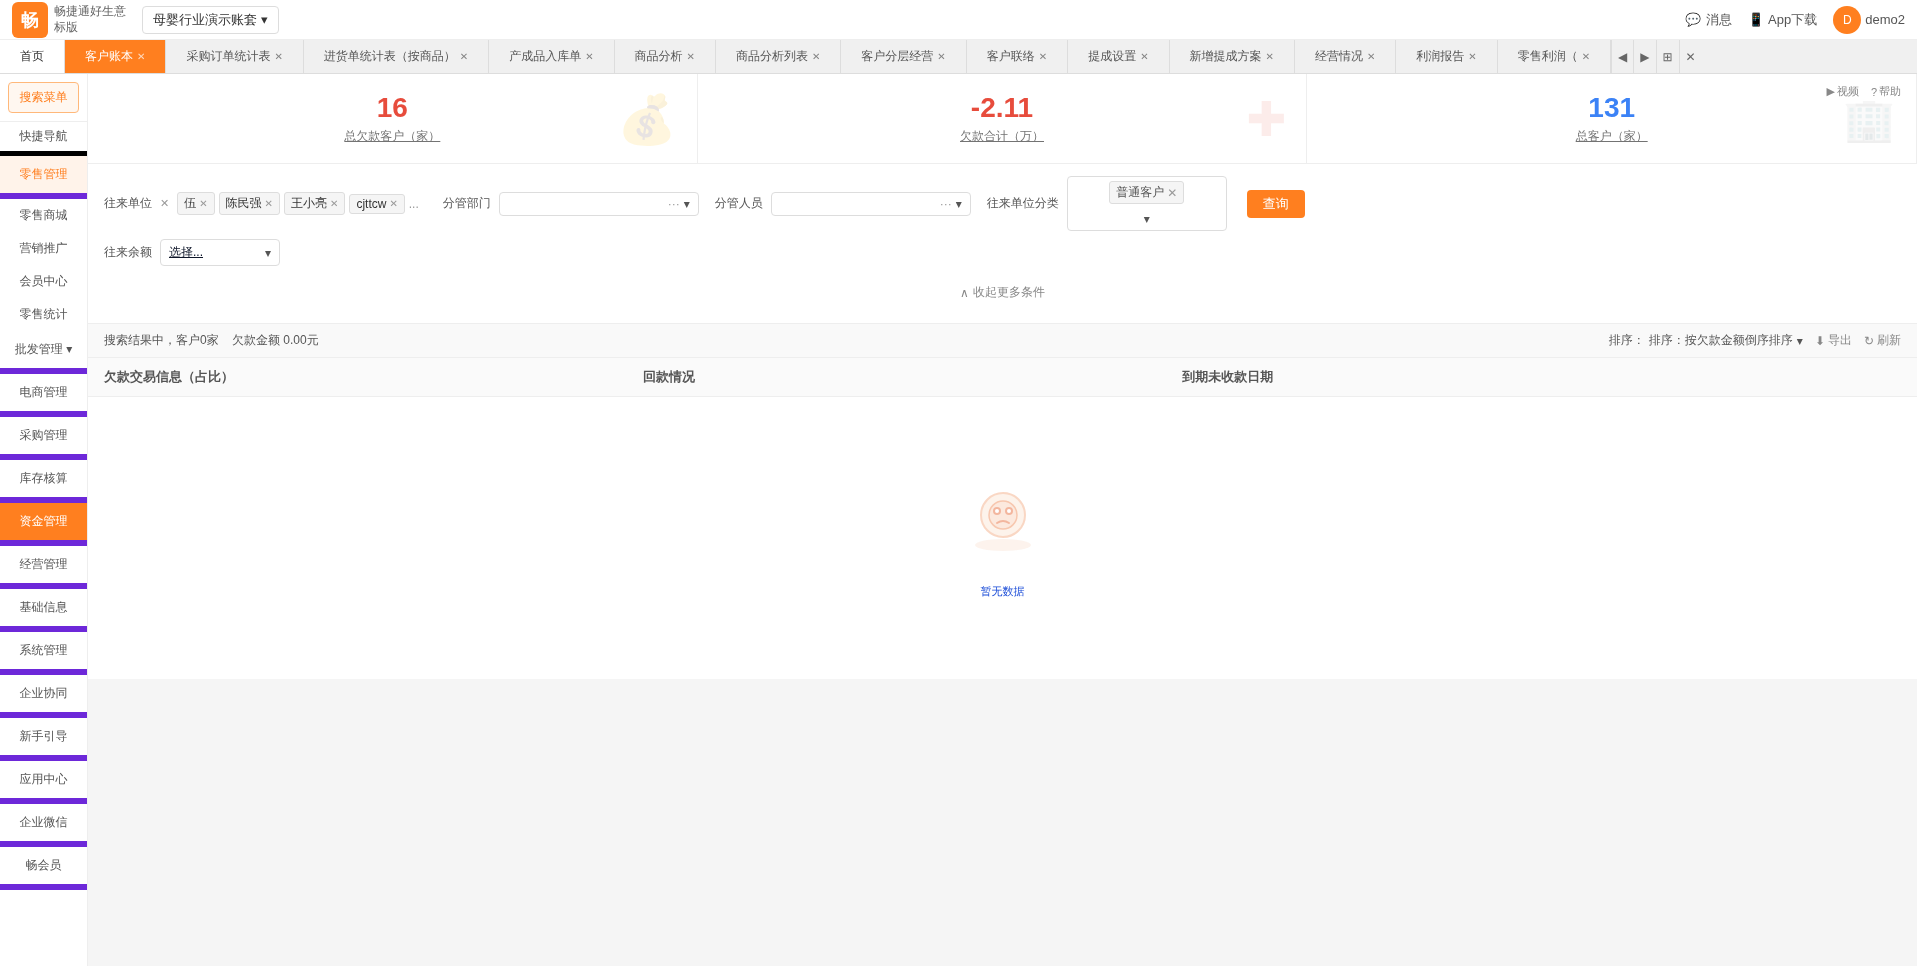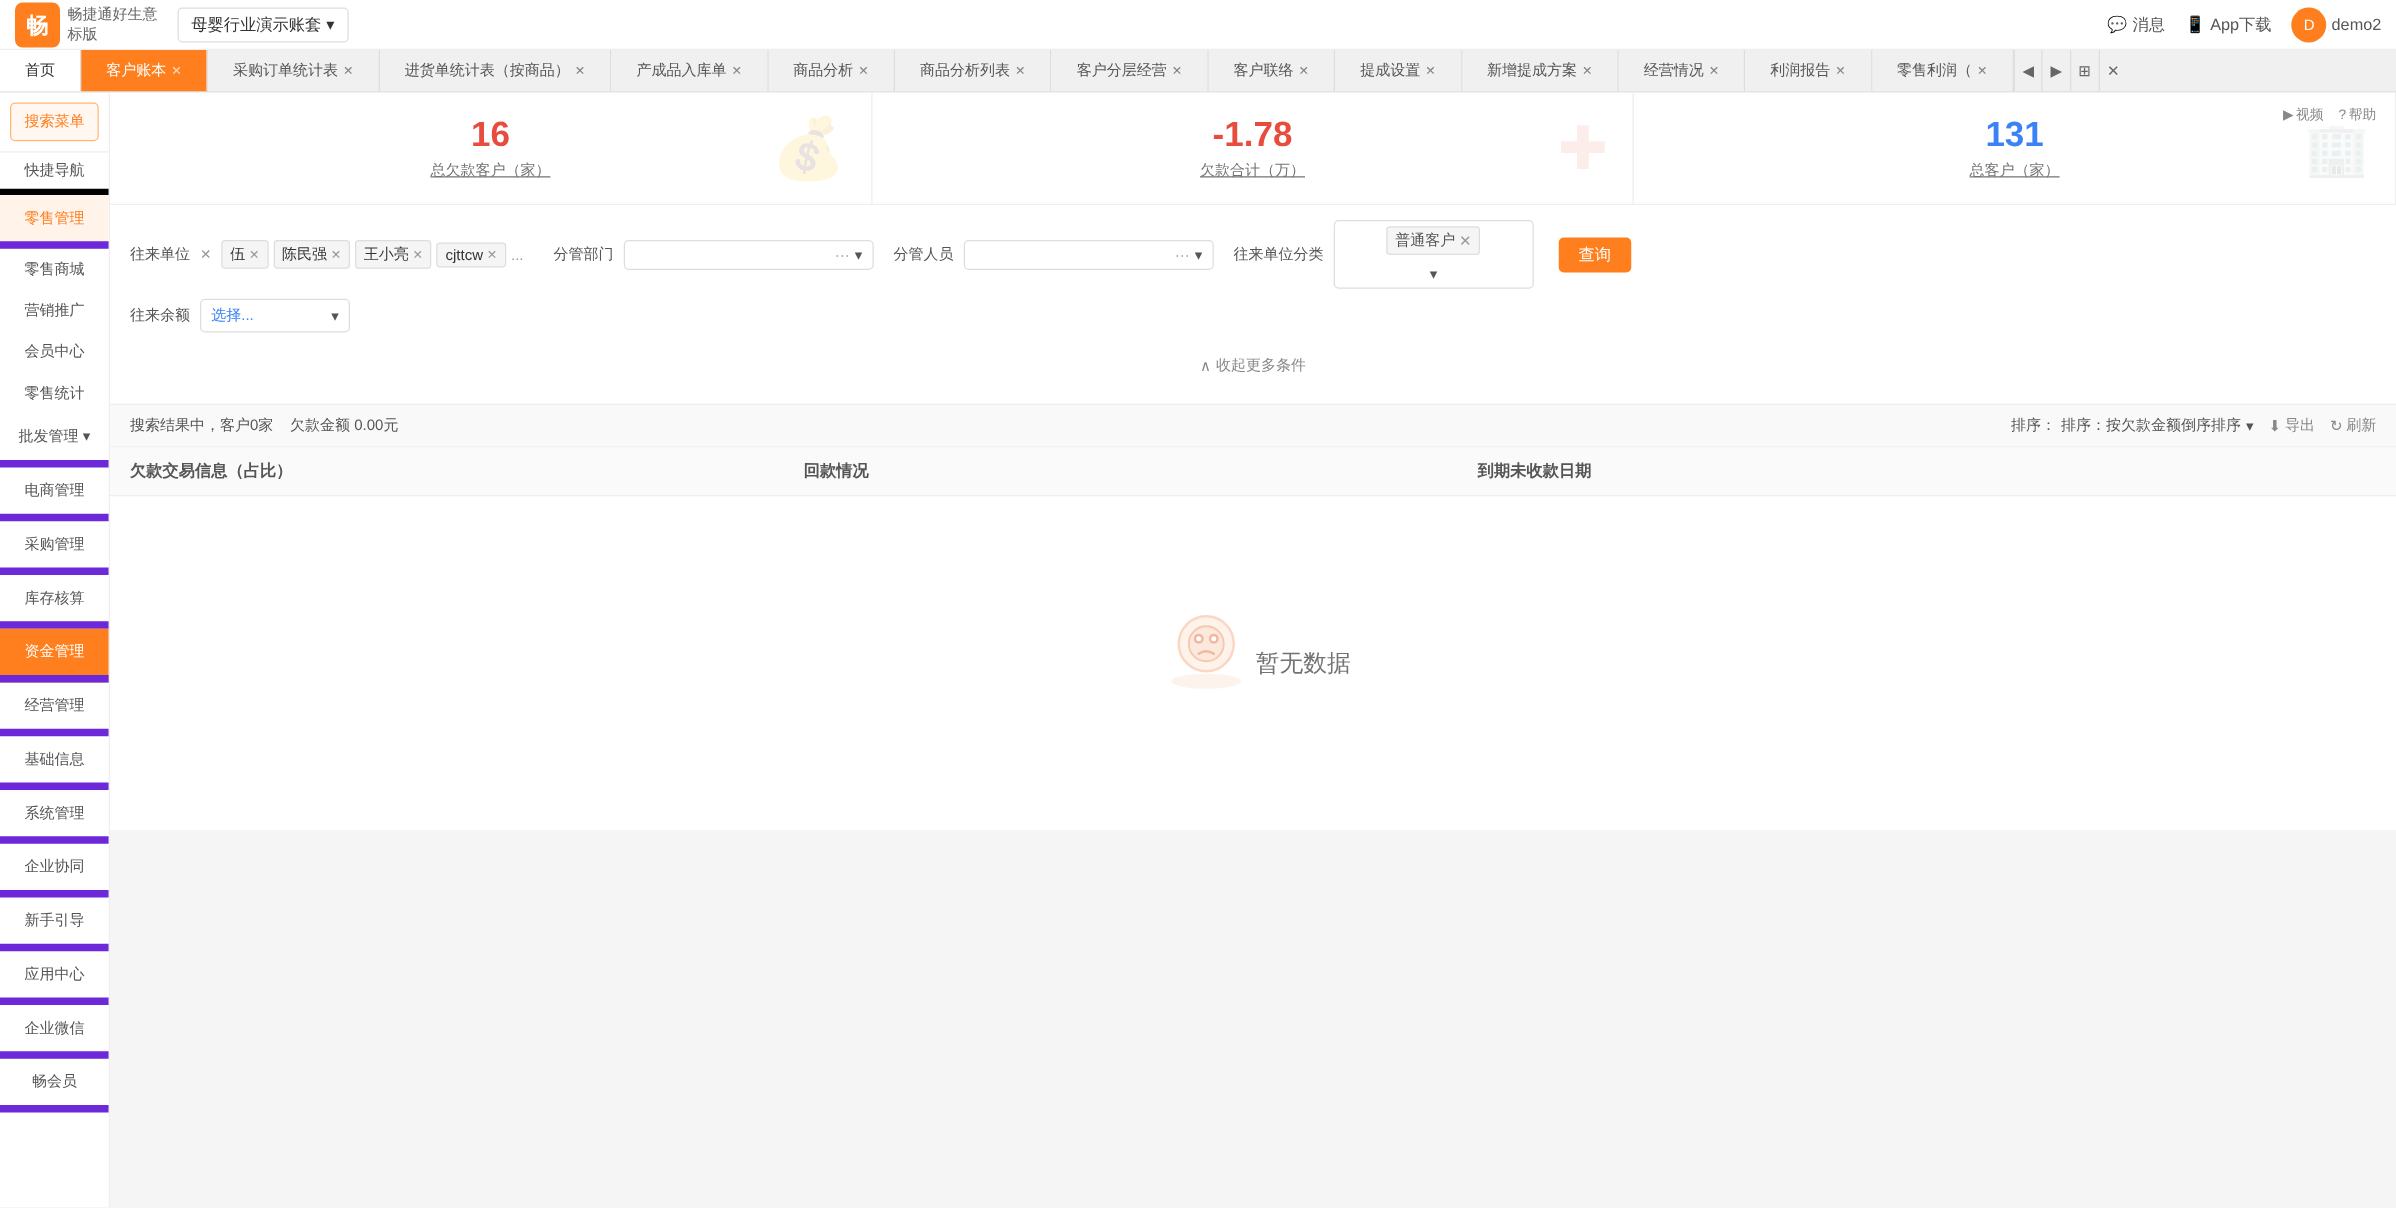--- a/index.html
+++ b/index.html
@@ -70,21 +70,21 @@
 
     
     .result-bar { background: #f9f9f9; padding: 8px 16px; display: flex; align-items: center; justify-content: space-between; border-bottom: 1px solid #eee; font-size: 12px; color: #555; }
     .result-bar-right { display: flex; align-items: center; gap: 12px; }
     .sort-select { display: flex; align-items: center; gap: 4px; cursor: pointer; color: #555; }
     .action-btn { display: flex; align-items: center; gap: 3px; color: #888; cursor: pointer; }
 
     
     .table-area { background: #fff; }
     .table-header { display: grid; grid-template-columns: 3fr 3fr 2fr 2fr; padding: 10px 16px; border-bottom: 1px solid #eee; background: #fafafa; font-size: 13px; color: #555; font-weight: bold; }
-    .empty-area { display: flex; align-items: center; justify-content: center; padding: 80px 0; color: #737373; font-size: 19px; }
+    .empty-area { display: flex; flex-direction: column; align-items: center; justify-content: center; padding: 80px 0; color: #1d4ed8; font-size: 11px; }
     .empty-icon { font-size: 64px; margin-bottom: 12px; opacity: 0.5; }
 
     
     ::-webkit-scrollbar { width: 6px; height: 6px; }
     ::-webkit-scrollbar-thumb { background: #ccc; border-radius: 3px; }
   </style>
 </head>
 <body>
 
 <div class="top-bar">
@@ -245,21 +245,21 @@
   <div class="content-area">
 
     <div class="stats-bar">
       <div class="stat-item">
         <div class="stat-icon" style="color:#ff7f1f;">💰</div>
         <div class="stat-value">16</div>
         <div class="stat-label">总欠款客户（家）</div>
       </div>
       <div class="stat-item">
         <div class="stat-icon" style="color:#e74c3c; opacity:0.1;">✚</div>
-        <div class="stat-value">-1.78</div>
+        <div class="stat-value">-2.11</div>
         <div class="stat-label">欠款合计（万）</div>
       </div>
       <div class="stat-item">
         <div class="stat-icon" style="color:#5ab4e5; opacity:0.15; font-size:42px;">🏢</div>
         <div class="stat-value black">131</div>
         <div class="stat-label">总客户（家）</div>
       </div>
       <div class="stat-help" style="position:absolute; top:10px; right:16px; display:flex; gap:12px;">
         <div class="help-btn">
           <span>▶</span>
@@ -319,21 +319,21 @@
           <span style="flex:1;"></span>
           <span>▾</span>
         </div>
 
         <button class="btn-query" style="margin-left:12px;">查询</button>
       </div>
 
       <div class="filter-row">
         <span class="filter-label">往来余额</span>
         <div class="filter-select" style="min-width:120px;">
-          <span style="color:#3b82f6;">选择...</span>
+          <span style="color:#0f172a;text-decoration:underline;">选择...</span>
           <span style="flex:1;"></span>
           <span>▾</span>
         </div>
       </div>
 
       <div class="divider-row">
         <div class="collapse-btn">
           <span>∧</span>
           <span>收起更多条件</span>
         </div>

